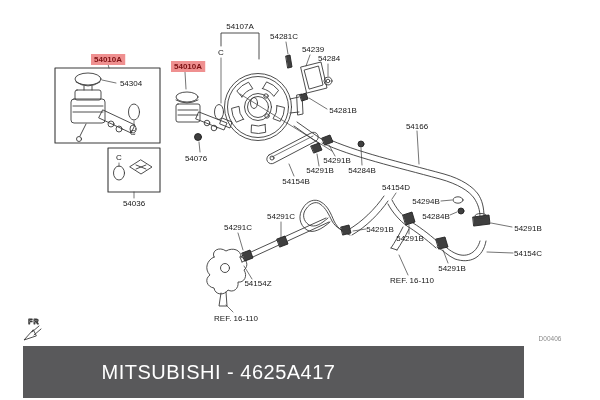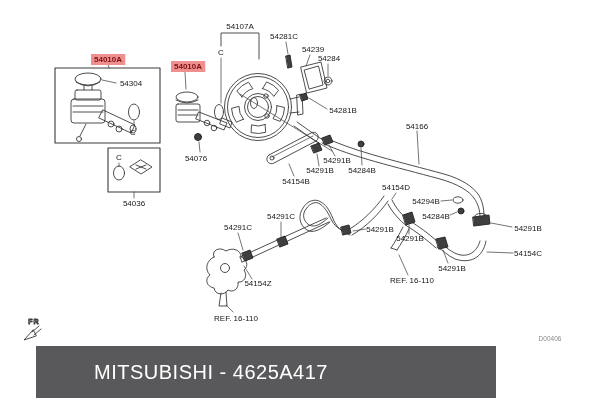--- a/index.html
+++ b/index.html
@@ -10,22 +10,22 @@
   g.art .dark{fill:#3f3f3f;stroke:#222;}
   g.art .box{stroke-width:1.1;}
   g.art .thin{stroke-width:0.7;}
   .lbl{font-family:"Liberation Sans",sans-serif;font-size:8px;fill:#161616;text-anchor:middle;
     stroke:none;}
   .hl{fill:#7d1012;font-weight:bold;}
   .hlbg{stroke:none;}
   .code-txt{font-size:6.5px;fill:#8a8a8a;text-anchor:middle;stroke:none;font-family:"Liberation Sans",sans-serif;}
   .fr-txt{font-size:7px;font-weight:bold;fill:#222;text-anchor:middle;stroke:none;letter-spacing:1px;
     font-family:"Liberation Sans",sans-serif;}
-  #footer-bar{position:absolute;left:23px;top:346px;width:460px;height:52px;background:#59595b;
-    display:flex;align-items:center;justify-content:center;padding-right:82px;box-sizing:border-box;margin-left:13px;}
+  #footer-bar{position:absolute;left:23px;top:346px;width:501px;height:52px;background:#59595b;
+    display:flex;align-items:center;justify-content:center;padding-right:82px;box-sizing:border-box;}
   #footer-bar span{color:#fff;font-size:20px;letter-spacing:0.5px;white-space:pre;}
   #footer-bar .gap{display:inline-block;width:28px;}
 </style>
 </head>
 <body>
 
 <div id="stage">
 
 <svg width="600" height="400" viewBox="0 0 600 400">
 

